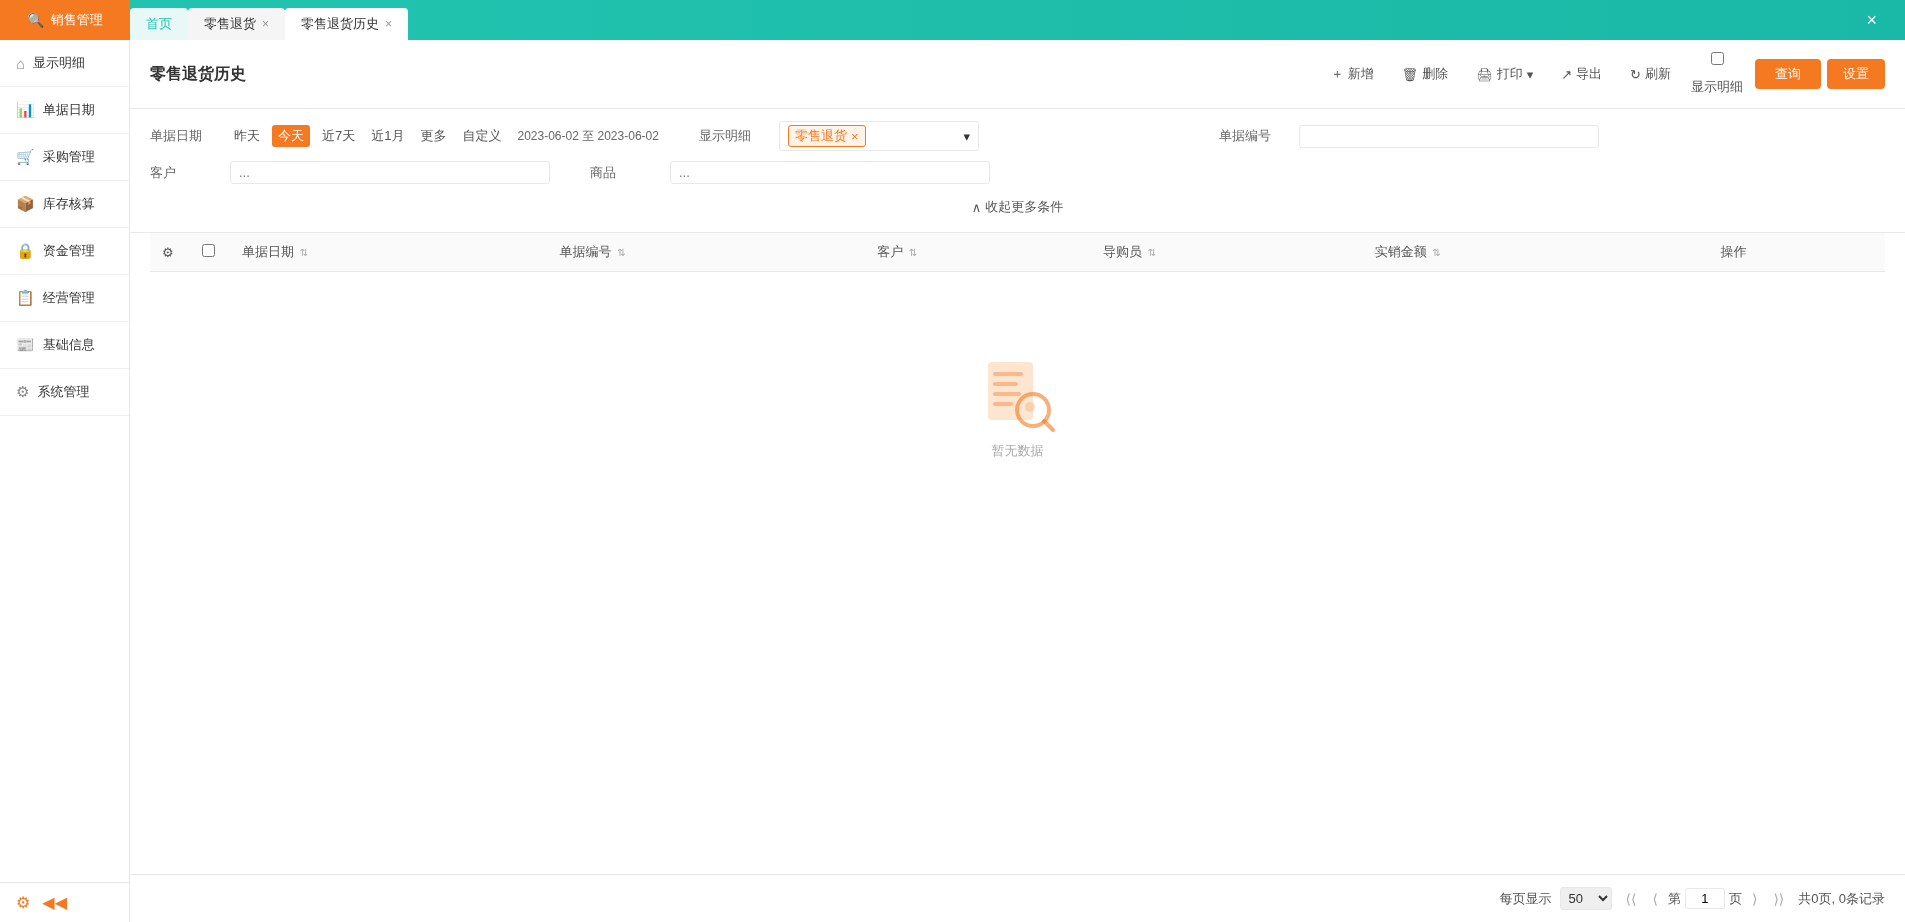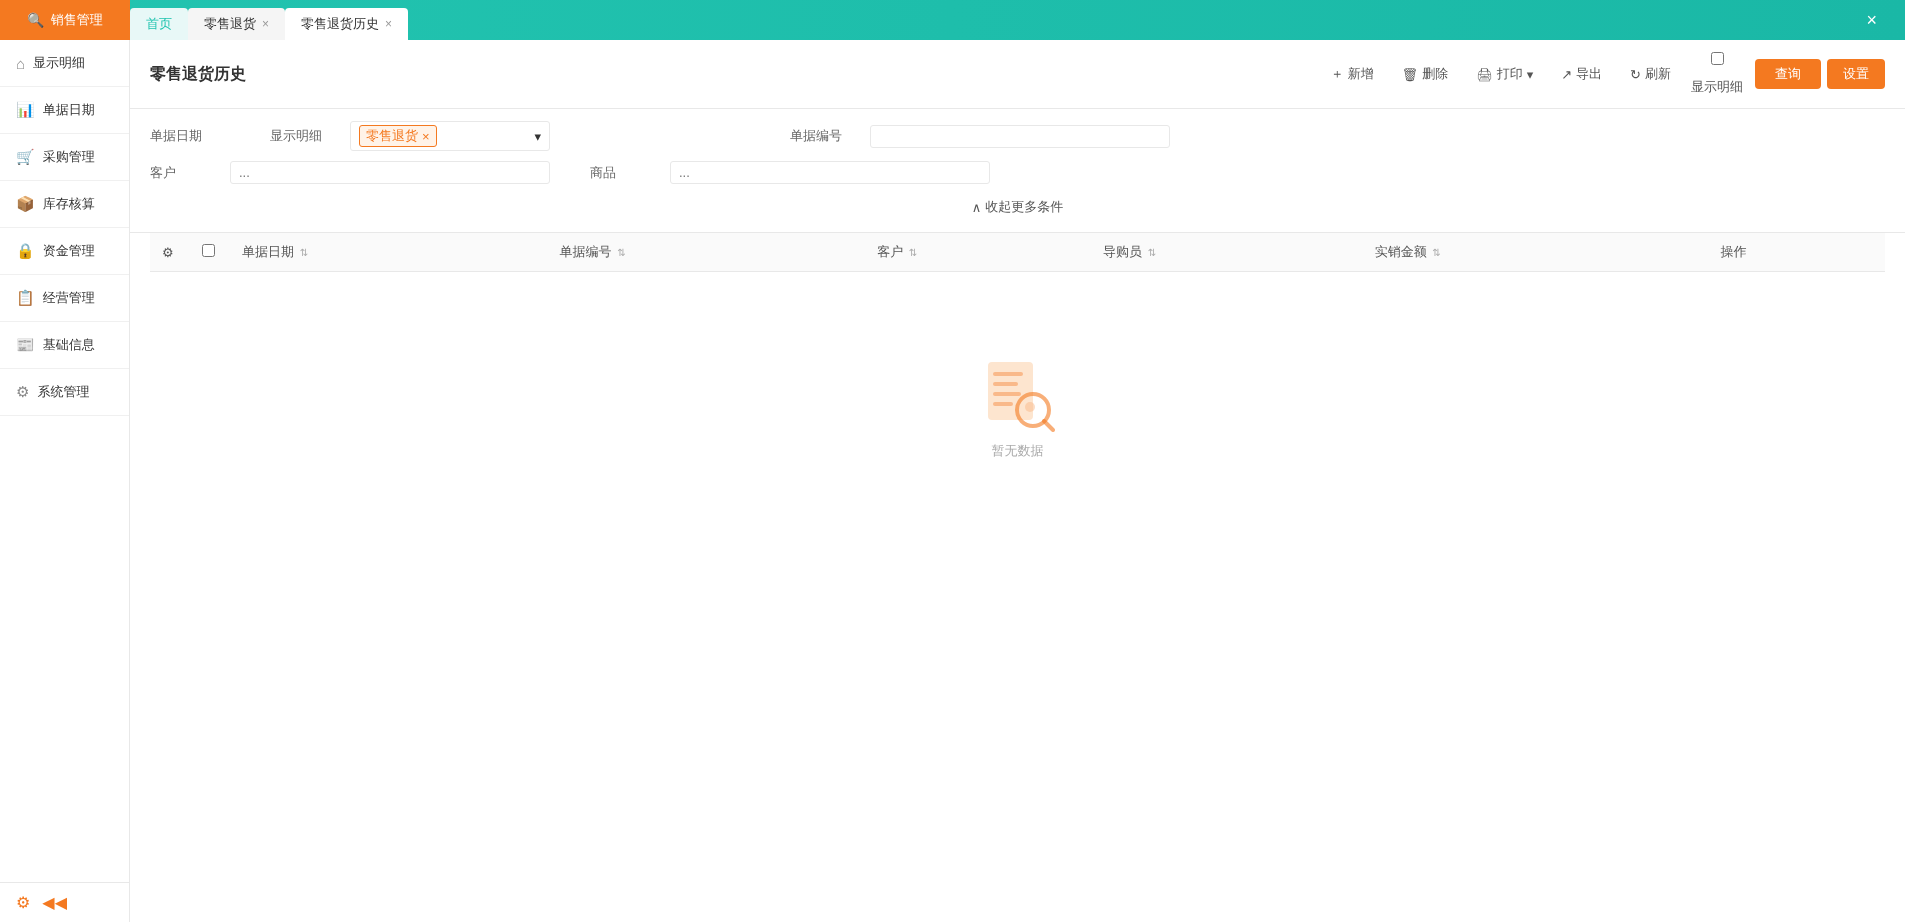--- a/index.html
+++ b/index.html
@@ -267,20 +267,29 @@
           <button class="query-btn">查询</button>
           <button class="settings-btn">设置</button>
         </div>
       </div>
     </div>
 
     <div class="filter-area">
 
       <div class="filter-row">
         <span class="filter-label">单据日期</span>
+        <div class="date-filters">
+          <span class="date-btn">昨天</span>
+          <span class="date-btn active">今天</span>
+          <span class="date-btn">近7天</span>
+          <span class="date-btn">近1月</span>
+          <span class="date-btn">更多</span>
+          <span class="date-btn">自定义</span>
+          <span class="date-range">2023-06-02 至 2023-06-02</span>
+        </div>
         <span style="width:40px; display:inline-block;"></span>
         <span class="filter-label">显示明细</span>
         <div class="filter-select-wrapper">
           <div class="select-dropdown">
             <div style="display:flex;align-items:center;gap:6px;">
               <span class="filter-tag">
                 <span>零售退货</span>
                 <span class="tag-close">×</span>
               </span>
             </div>
@@ -357,15 +366,33 @@
                   <circle cx="57" cy="55" r="5" fill="#f9b98a" opacity="0.5"></circle>
                 </svg>
                 <span class="empty-text">暂无数据</span>
               </div>
             </td>
           </tr>
         </tbody>
       </table>
     </div>
 
+    <div class="pagination-bar">
+      <span class="page-size-label">每页显示</span>
+      <select class="page-size-select">
+        <option>50</option>
+        <option>100</option>
+        <option>200</option>
+      </select>
+      <div class="page-nav">
+        <span class="page-nav-btn">⟨⟨</span>
+        <span class="page-nav-btn">⟨</span>
+        <span class="page-info">第</span>
+        <input class="page-input" type="text" value="1" style="">
+        <span class="page-info">页</span>
+        <span class="page-nav-btn">⟩</span>
+        <span class="page-nav-btn">⟩⟩</span>
+      </div>
+      <span class="page-total">共0页, 0条记录</span>
+    </div>
 
   </div>
 </div>
 
 </body></html>

